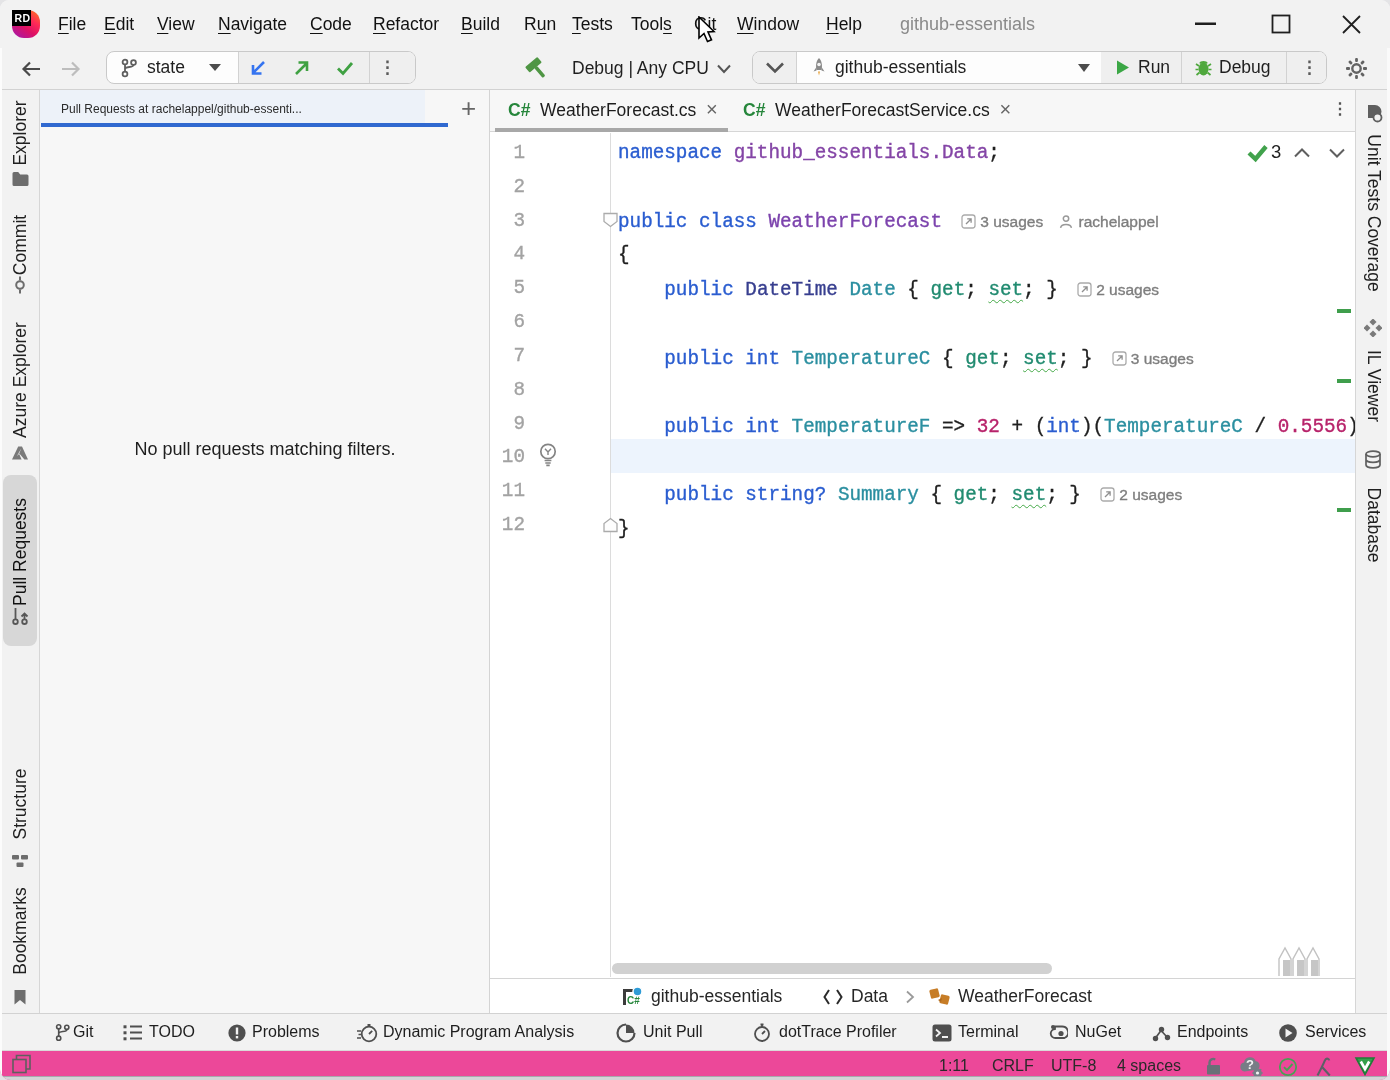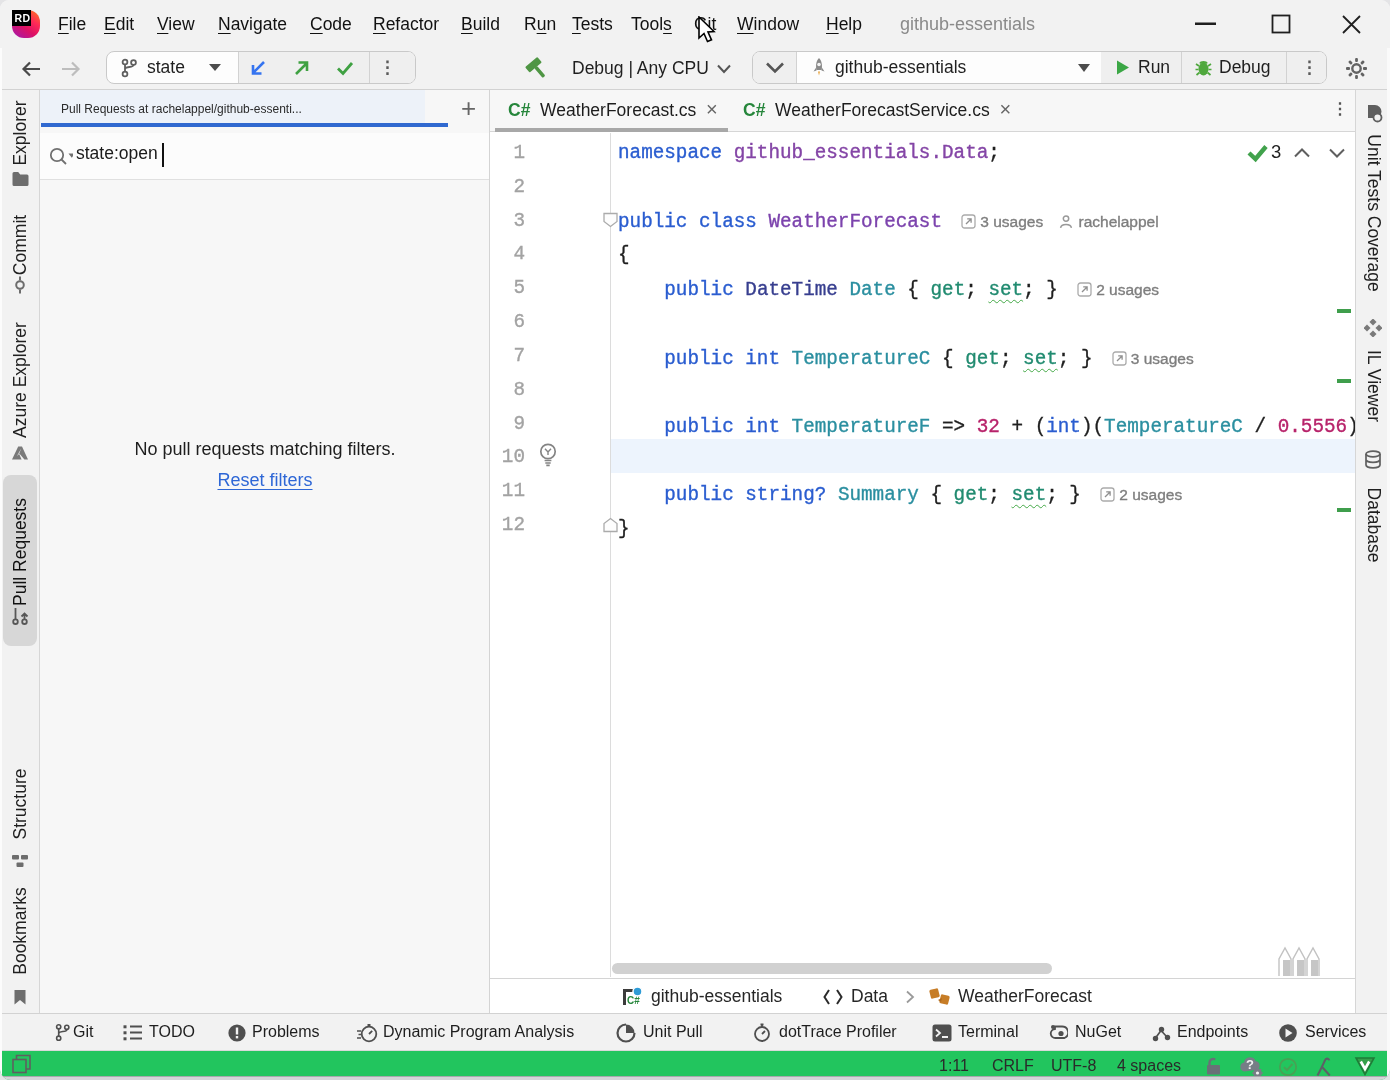--- a/index.html
+++ b/index.html
@@ -43,21 +43,21 @@
   .k { color:#2a5dd0; } .ns { color:#8445a6; } .cl { color:#7c43ad; }
   .st { color:#373e8f; } .pr { color:#2b8fa0; } .ac { color:#218b70; }
   .nm { color:#b8246b; } .pl { color:#1f1f1f; }
   .wavy { text-decoration:underline wavy #44a947 1px; text-underline-offset:4px; }
   .inlay { font-family:"Liberation Sans", sans-serif; font-size:15.5px; color:#7e7e7e; }
   
   #breadcrumbs { position:absolute; left:490px; top:978px; width:865px; height:35px; background:#fff; border-top:1px solid #d4d4d4; }
   .crumb { position:absolute; top:0; height:35px; line-height:35px; font-size:17.5px; color:#262626; white-space:nowrap; }
   #bottombar { position:absolute; left:0; top:1013px; width:1390px; height:37px; background:#f2f2f2; border-top:1px solid #d2d2d2; }
   .bbitem { position:absolute; top:0; height:37px; line-height:36px; font-size:16px; color:#1e1e1e; white-space:nowrap; }
-  #statusbar { position:absolute; left:0; top:1050px; width:1390px; height:30px; background:#22c55e; border-top:1px solid #d9d9d9; }
+  #statusbar { position:absolute; left:0; top:1050px; width:1390px; height:30px; background:#ec4899; border-top:1px solid #d9d9d9; }
   .sbitem { position:absolute; top:0; height:30px; line-height:29px; font-size:16px; color:#2a2a2a; white-space:nowrap; }
 </style>
 </head>
 <body>
 <div id="app">
   <div id="menubar">
     <div class="abs" style="left:12px;top:10px;width:28px;height:28px;border-radius:12px;background:linear-gradient(215deg,#fc801d 0%,#fe2857 35%,#dd1265 60%,#9e1cb4 100%);">
       <div class="abs" style="left:0;top:0;width:19px;height:16px;background:#000;"></div>
       <div class="abs" style="left:2.5px;top:2px;color:#fff;font-size:10.5px;font-weight:bold;letter-spacing:0.5px;">RD</div>
     </div>
@@ -210,31 +210,21 @@
     <span class="vtextL" style="top:841px;">Bookmarks</span>
     <svg class="abs" style="left:11px;top:898px;" width="18" height="18">
         <path d="M3.5,2 h11 v14.5 l-5.5,-4.4 -5.5,4.4 Z" fill="#6d6d6d"></path>
       </svg>
   </div>
   <div id="leftpanel">
     <div id="lp-tab"></div>
     <div id="lp-underline"></div>
     <div class="abs" style="left:21px;top:0;height:38px;line-height:38px;font-size:12px;color:#2b2b2b;">Pull Requests at rachelappel/github-essenti...</div>
     <div class="abs" style="left:421px;top:0;height:38px;line-height:36px;font-size:26px;font-weight:300;color:#666;">+</div>
-    <div id="lp-search">
-      <svg class="abs" style="left:7px;top:12px;" width="26" height="24">
-          <circle cx="10" cy="10" r="6.2" fill="none" stroke="#707070" stroke-width="1.8"></circle>
-          <path d="M14.5,14.5 L19,19" stroke="#707070" stroke-width="1.8"></path>
-          <path d="M21.5,8.5 l6.5,0 l-3.25,4.2 Z" fill="#707070"></path>
-        </svg>
-      <span class="abs" style="left:36px;top:10px;font-size:17.5px;color:#1a1a1a;">state:open</span>
-      <div class="abs" style="left:122px;top:10px;width:1.6px;height:24px;background:#111;"></div>
-    </div>
     <div class="abs" style="left:0;top:349px;width:450px;text-align:center;font-size:18px;color:#1e1e1e;">No pull requests matching filters.</div>
-    <div class="abs" style="left:0;top:380px;width:450px;text-align:center;font-size:18px;"><span style="color:#2e67d6;text-decoration:underline;text-underline-offset:3px;">Reset filters</span></div>
   </div>
   <div id="editor">
     <div id="tabrow">
       <div class="abs" style="left:5px;top:38px;width:233px;height:4px;background:#a8a8a8;"></div>
       <span class="etab" style="left:253px;"><span class="csharp">C#</span>&nbsp; WeatherForecastService.cs&nbsp; <span style="color:#666;font-size:20px;">×</span></span>
       <span class="etab" style="left:18px;"><span class="csharp">C#</span>&nbsp; WeatherForecast.cs&nbsp; <span style="color:#666;font-size:20px;">×</span></span>
       <div class="abs" style="left:842px;top:9px;color:#555;font-size:16px;font-weight:bold;">⋮</div>
     </div>
     <div id="caretline"></div>
     <div id="gutterline"></div>

